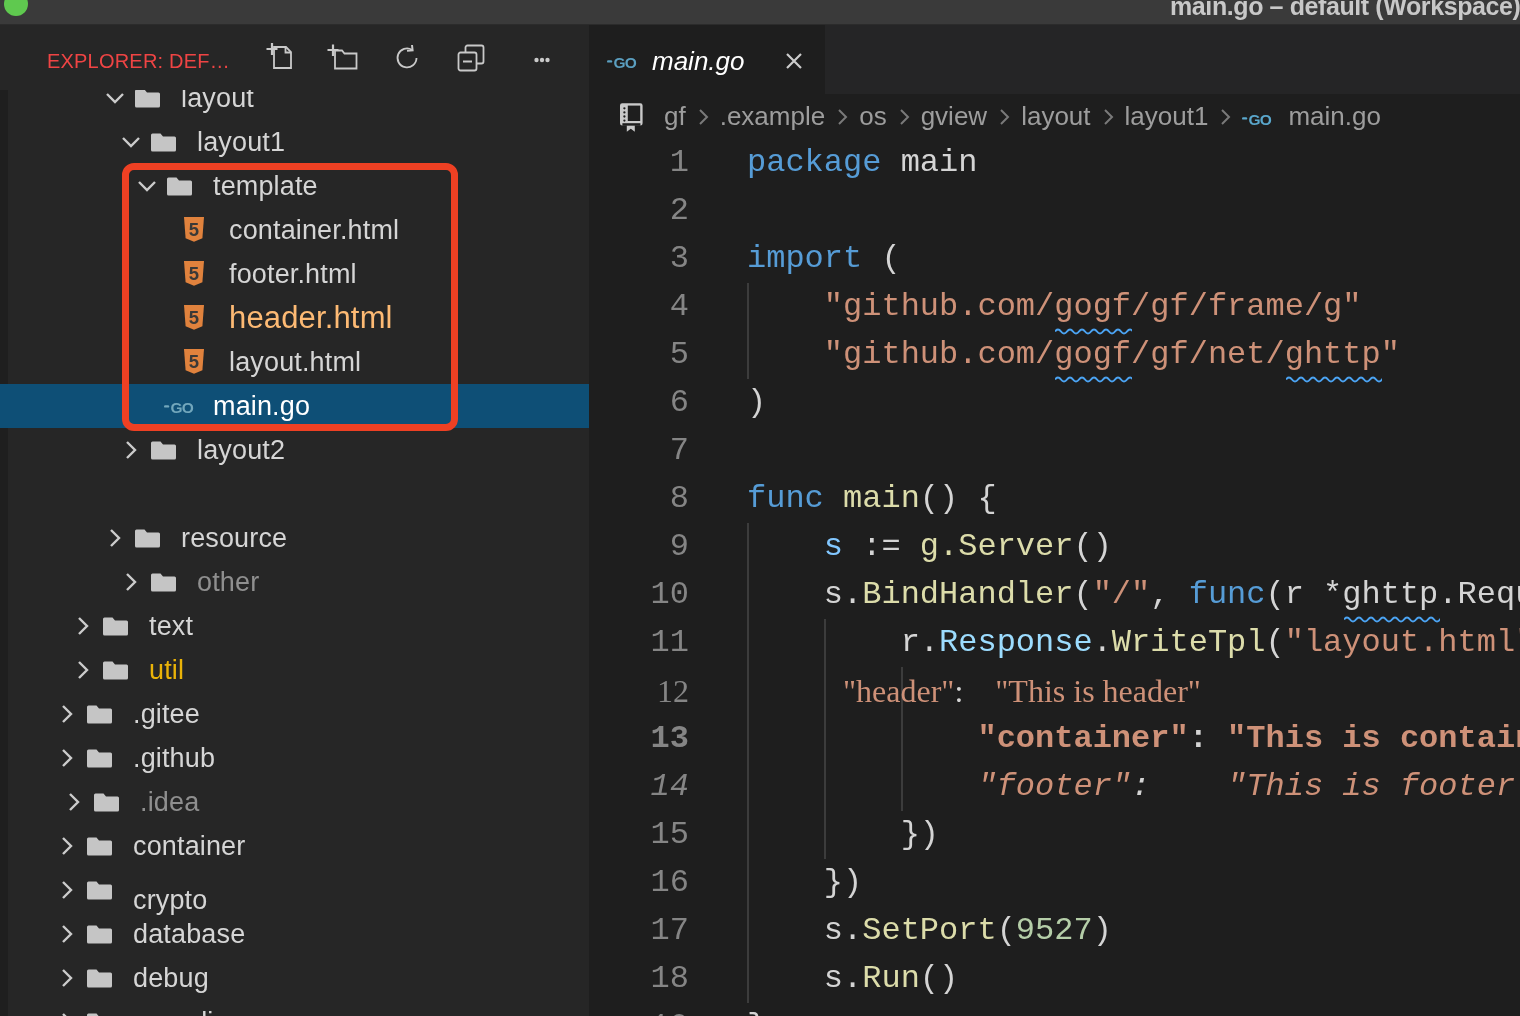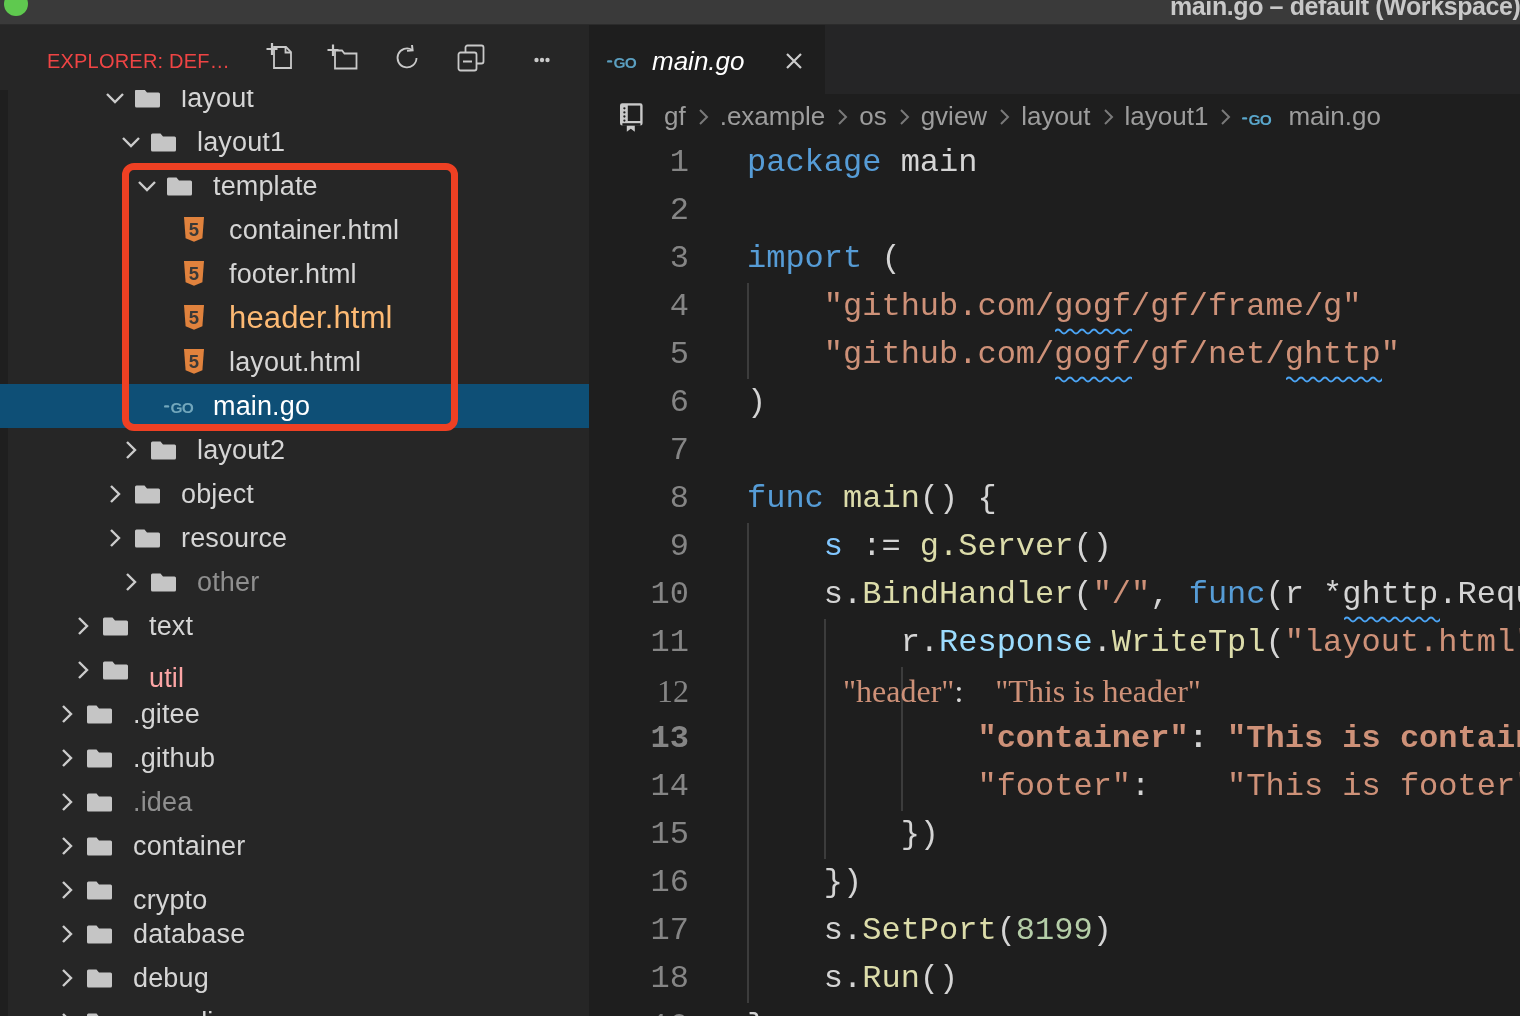--- a/index.html
+++ b/index.html
@@ -78,29 +78,20 @@
 </div>
 <div style="position:absolute;left:0;top:403px;width:590px;height:44px;">
 <svg style="position:absolute;left:124px;top:12px" width="14" height="20" viewBox="0 0 14 20">
           <path d="M3 2 L11 10 L3 18" stroke="#cccccc" stroke-width="2.4" fill="none"></path>
         </svg>
 <svg style="position:absolute;left:151px;top:11px" width="25" height="21" viewBox="0 0 25 21">
           <path d="M1.5 2.5 h8 l2.5 3 h11.5 a1.5 1.5 0 0 1 1.5 1.5 v12 a1.5 1.5 0 0 1 -1.5 1.5 h-22 a1.5 1.5 0 0 1 -1.5 -1.5 v-15 a1.5 1.5 0 0 1 1.5 -1.5 z" fill="#c5c5c5"></path>
         </svg>
 <span style="position:absolute;left:197px;top:0;line-height:44px;font-size:27px;letter-spacing:0.15px;color:#d5d5d5">layout2</span>
 </div>
-<div style="position:absolute;left:0;top:447px;width:590px;height:44px;">
-<svg style="position:absolute;left:108px;top:12px" width="14" height="20" viewBox="0 0 14 20">
-          <path d="M3 2 L11 10 L3 18" stroke="#cccccc" stroke-width="2.4" fill="none"></path>
-        </svg>
-<svg style="position:absolute;left:135px;top:11px" width="25" height="21" viewBox="0 0 25 21">
-          <path d="M1.5 2.5 h8 l2.5 3 h11.5 a1.5 1.5 0 0 1 1.5 1.5 v12 a1.5 1.5 0 0 1 -1.5 1.5 h-22 a1.5 1.5 0 0 1 -1.5 -1.5 v-15 a1.5 1.5 0 0 1 1.5 -1.5 z" fill="#c5c5c5"></path>
-        </svg>
-<span style="position:absolute;left:181px;top:0;line-height:44px;font-size:27px;letter-spacing:0.15px;color:#d5d5d5">object</span>
-</div>
 <div style="position:absolute;left:0;top:491px;width:590px;height:44px;">
 <svg style="position:absolute;left:108px;top:12px" width="14" height="20" viewBox="0 0 14 20">
           <path d="M3 2 L11 10 L3 18" stroke="#cccccc" stroke-width="2.4" fill="none"></path>
         </svg>
 <svg style="position:absolute;left:135px;top:11px" width="25" height="21" viewBox="0 0 25 21">
           <path d="M1.5 2.5 h8 l2.5 3 h11.5 a1.5 1.5 0 0 1 1.5 1.5 v12 a1.5 1.5 0 0 1 -1.5 1.5 h-22 a1.5 1.5 0 0 1 -1.5 -1.5 v-15 a1.5 1.5 0 0 1 1.5 -1.5 z" fill="#c5c5c5"></path>
         </svg>
 <span style="position:absolute;left:181px;top:0;line-height:44px;font-size:27px;letter-spacing:0.15px;color:#d5d5d5">resource</span>
 </div>
 <div style="position:absolute;left:0;top:535px;width:590px;height:44px;margin-left:48px;">
@@ -121,41 +112,41 @@
         </svg>
 <span style="position:absolute;left:149px;top:0;line-height:44px;font-size:27px;letter-spacing:0.15px;color:#d5d5d5">text</span>
 </div>
 <div style="position:absolute;left:0;top:623px;width:590px;height:44px;">
 <svg style="position:absolute;left:76px;top:12px" width="14" height="20" viewBox="0 0 14 20">
           <path d="M3 2 L11 10 L3 18" stroke="#cccccc" stroke-width="2.4" fill="none"></path>
         </svg>
 <svg style="position:absolute;left:103px;top:11px" width="25" height="21" viewBox="0 0 25 21">
           <path d="M1.5 2.5 h8 l2.5 3 h11.5 a1.5 1.5 0 0 1 1.5 1.5 v12 a1.5 1.5 0 0 1 -1.5 1.5 h-22 a1.5 1.5 0 0 1 -1.5 -1.5 v-15 a1.5 1.5 0 0 1 1.5 -1.5 z" fill="#c5c5c5"></path>
         </svg>
-<span style="position:absolute;left:149px;top:8px;line-height:44px;font-size:27px;letter-spacing:0.15px;color:#fca5a5">util</span>
+<span style="position:absolute;left:149px;top:0;line-height:44px;font-size:27px;letter-spacing:0.15px;color:#eab308">util</span>
 </div>
 <div style="position:absolute;left:0;top:667px;width:590px;height:44px;">
 <svg style="position:absolute;left:60px;top:12px" width="14" height="20" viewBox="0 0 14 20">
           <path d="M3 2 L11 10 L3 18" stroke="#cccccc" stroke-width="2.4" fill="none"></path>
         </svg>
 <svg style="position:absolute;left:87px;top:11px" width="25" height="21" viewBox="0 0 25 21">
           <path d="M1.5 2.5 h8 l2.5 3 h11.5 a1.5 1.5 0 0 1 1.5 1.5 v12 a1.5 1.5 0 0 1 -1.5 1.5 h-22 a1.5 1.5 0 0 1 -1.5 -1.5 v-15 a1.5 1.5 0 0 1 1.5 -1.5 z" fill="#c5c5c5"></path>
         </svg>
 <span style="position:absolute;left:133px;top:0;line-height:44px;font-size:27px;letter-spacing:0.15px;color:#d5d5d5">.gitee</span>
 </div>
 <div style="position:absolute;left:0;top:711px;width:590px;height:44px;">
 <svg style="position:absolute;left:60px;top:12px" width="14" height="20" viewBox="0 0 14 20">
           <path d="M3 2 L11 10 L3 18" stroke="#cccccc" stroke-width="2.4" fill="none"></path>
         </svg>
 <svg style="position:absolute;left:87px;top:11px" width="25" height="21" viewBox="0 0 25 21">
           <path d="M1.5 2.5 h8 l2.5 3 h11.5 a1.5 1.5 0 0 1 1.5 1.5 v12 a1.5 1.5 0 0 1 -1.5 1.5 h-22 a1.5 1.5 0 0 1 -1.5 -1.5 v-15 a1.5 1.5 0 0 1 1.5 -1.5 z" fill="#c5c5c5"></path>
         </svg>
 <span style="position:absolute;left:133px;top:0;line-height:44px;font-size:27px;letter-spacing:0.15px;color:#d5d5d5">.github</span>
 </div>
-<div style="position:absolute;left:0;top:755px;width:590px;height:44px;">
+<div style="position:absolute;left:7px;top:755px;width:590px;height:44px;">
 <svg style="position:absolute;left:60px;top:12px" width="14" height="20" viewBox="0 0 14 20">
           <path d="M3 2 L11 10 L3 18" stroke="#cccccc" stroke-width="2.4" fill="none"></path>
         </svg>
 <svg style="position:absolute;left:87px;top:11px" width="25" height="21" viewBox="0 0 25 21">
           <path d="M1.5 2.5 h8 l2.5 3 h11.5 a1.5 1.5 0 0 1 1.5 1.5 v12 a1.5 1.5 0 0 1 -1.5 1.5 h-22 a1.5 1.5 0 0 1 -1.5 -1.5 v-15 a1.5 1.5 0 0 1 1.5 -1.5 z" fill="#c5c5c5"></path>
         </svg>
 <span style="position:absolute;left:133px;top:0;line-height:44px;font-size:27px;letter-spacing:0.15px;color:#8f8f8f">.idea</span>
 </div>
 <div style="position:absolute;left:0;top:799px;width:590px;height:44px;">
 <svg style="position:absolute;left:60px;top:12px" width="14" height="20" viewBox="0 0 14 20">
@@ -340,35 +331,35 @@
 <span style="position:absolute;left:157px;top:0;line-height:48px;white-space:pre"><span style="color:#d4d4d4">        </span><span style="color:#d4d4d4">r.</span><span style="color:#9cdcfe">Response</span><span style="color:#d4d4d4">.</span><span style="color:#dcdcaa">WriteTpl</span><span style="color:#d4d4d4">(</span><span style="color:#ce9178">"layout.html"</span></span>
 </div>
 <div style="position:absolute;left:0;top:667px;height:48px;width:930px;font-family:Liberation Serif, serif;">
 <span style="position:absolute;left:0;top:0;width:99px;text-align:right;line-height:48px;color:#858585">12</span>
 <span style="position:absolute;left:157px;top:0;line-height:48px;white-space:pre"><span style="color:#d4d4d4">            </span><span style="color:#ce9178">"header"</span><span style="color:#d4d4d4">:    </span><span style="color:#ce9178">"This is header"</span></span>
 </div>
 <div style="position:absolute;left:0;top:715px;height:48px;width:930px;font-weight:bold;">
 <span style="position:absolute;left:0;top:0;width:99px;text-align:right;line-height:48px;color:#858585">13</span>
 <span style="position:absolute;left:157px;top:0;line-height:48px;white-space:pre"><span style="color:#d4d4d4">            </span><span style="color:#ce9178">"container"</span><span style="color:#d4d4d4">: </span><span style="color:#ce9178">"This is container"</span></span>
 </div>
-<div style="position:absolute;left:0;top:763px;height:48px;width:930px;">
+<div style="position:absolute;left:0;top:763px;height:48px;width:930px;font-style:italic;">
 <span style="position:absolute;left:0;top:0;width:99px;text-align:right;line-height:48px;color:#858585">14</span>
 <span style="position:absolute;left:157px;top:0;line-height:48px;white-space:pre"><span style="color:#d4d4d4">            </span><span style="color:#ce9178">"footer"</span><span style="color:#d4d4d4">:    </span><span style="color:#ce9178">"This is footer"</span></span>
 </div>
 <div style="position:absolute;left:0;top:811px;height:48px;width:930px;">
 <span style="position:absolute;left:0;top:0;width:99px;text-align:right;line-height:48px;color:#858585">15</span>
 <span style="position:absolute;left:157px;top:0;line-height:48px;white-space:pre"><span style="color:#d4d4d4">        </span><span style="color:#d4d4d4">})</span></span>
 </div>
 <div style="position:absolute;left:0;top:859px;height:48px;width:930px;">
 <span style="position:absolute;left:0;top:0;width:99px;text-align:right;line-height:48px;color:#858585">16</span>
 <span style="position:absolute;left:157px;top:0;line-height:48px;white-space:pre"><span style="color:#d4d4d4">    </span><span style="color:#d4d4d4">})</span></span>
 </div>
 <div style="position:absolute;left:0;top:907px;height:48px;width:930px;">
 <span style="position:absolute;left:0;top:0;width:99px;text-align:right;line-height:48px;color:#858585">17</span>
-<span style="position:absolute;left:157px;top:0;line-height:48px;white-space:pre"><span style="color:#d4d4d4">    </span><span style="color:#d4d4d4">s.</span><span style="color:#dcdcaa">SetPort</span><span style="color:#d4d4d4">(</span><span style="color:#b5cea8">8199</span><span style="color:#d4d4d4">)</span></span>
+<span style="position:absolute;left:157px;top:0;line-height:48px;white-space:pre"><span style="color:#d4d4d4">    </span><span style="color:#d4d4d4">s.</span><span style="color:#dcdcaa">SetPort</span><span style="color:#d4d4d4">(</span><span style="color:#b5cea8">9527</span><span style="color:#d4d4d4">)</span></span>
 </div>
 <div style="position:absolute;left:0;top:955px;height:48px;width:930px;">
 <span style="position:absolute;left:0;top:0;width:99px;text-align:right;line-height:48px;color:#858585">18</span>
 <span style="position:absolute;left:157px;top:0;line-height:48px;white-space:pre"><span style="color:#d4d4d4">    </span><span style="color:#d4d4d4">s.</span><span style="color:#dcdcaa">Run</span><span style="color:#d4d4d4">()</span></span>
 </div>
 <div style="position:absolute;left:0;top:1003px;height:48px;width:930px;">
 <span style="position:absolute;left:0;top:0;width:99px;text-align:right;line-height:48px;color:#858585">19</span>
 <span style="position:absolute;left:157px;top:0;line-height:48px;white-space:pre"><span style="color:#d4d4d4">}</span></span>
 </div>
     <svg style="position:absolute;left:465px;top:327px" width="77" height="8" viewBox="0 0 77 8">

